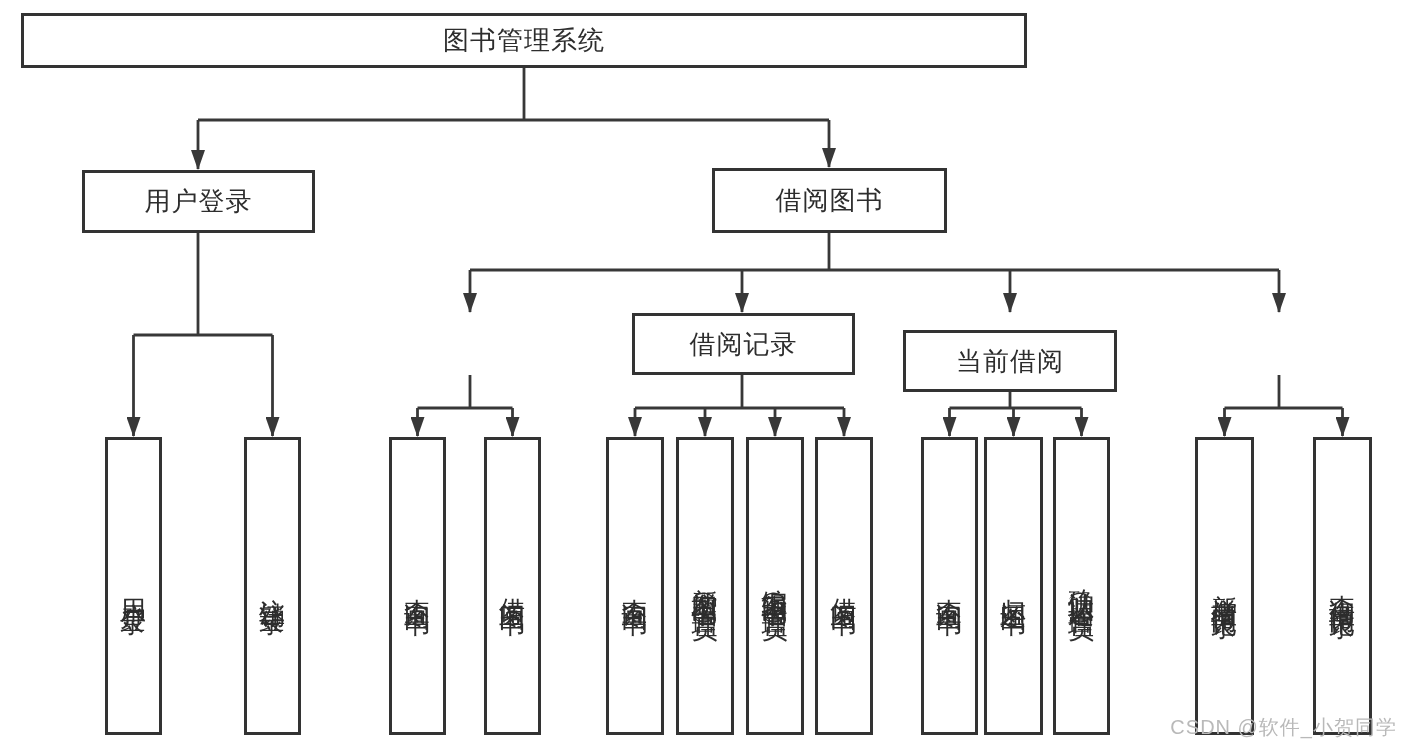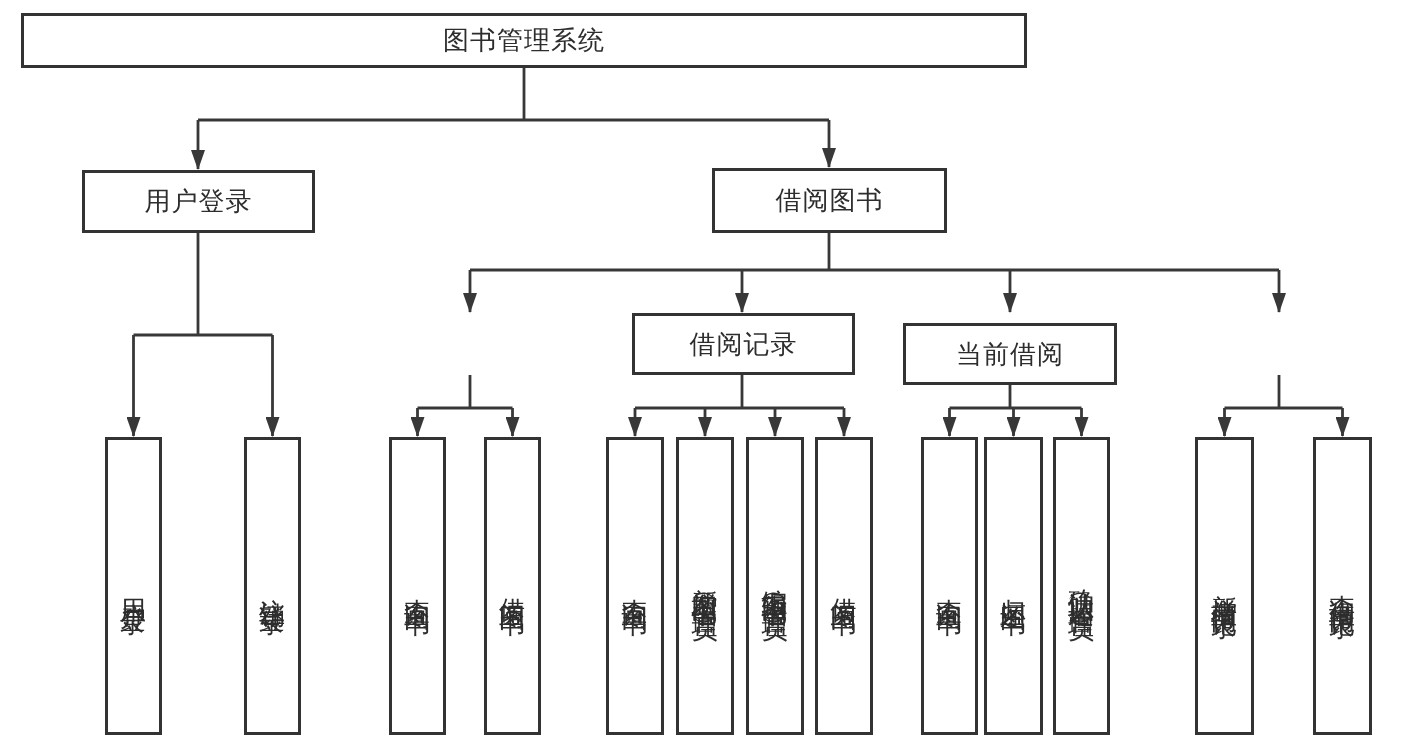--- a/index.html
+++ b/index.html
@@ -91,34 +91,35 @@
       </g>
     </g>
   </svg>
 
   <div class="node h" style="left:21px;top:13px;width:1006px;height:55px">图书管理系统</div>
 
   <div class="node h" style="left:82px;top:170px;width:233px;height:63px">用户登录</div>
   <div class="node h" style="left:712px;top:168px;width:235px;height:65px">借阅图书</div>
 
   <div class="node h" style="left:632px;top:313px;width:223px;height:62px">借阅记录</div>
-  <div class="node h" style="left:903px;top:323px;width:214px;height:62px">当前借阅</div>
+  <div class="node h" style="left:903px;top:330px;width:214px;height:62px">当前借阅</div>
 
   <div class="node v" style="left:105px;top:437px;width:57px;height:298px">用户登录</div>
   <div class="node v" style="left:244px;top:437px;width:57px;height:298px">注销登录</div>
 
   <div class="node v" style="left:389px;top:437px;width:57px;height:298px">查询图书</div>
   <div class="node v" style="left:484px;top:437px;width:57px;height:298px">借阅图书</div>
 
   <div class="node v" style="left:606px;top:437px;width:58px;height:298px">查询图书</div>
   <div class="node v" style="left:676px;top:437px;width:58px;height:298px">新增图书（管理员）</div>
   <div class="node v" style="left:746px;top:437px;width:58px;height:298px">编辑图书（管理员）</div>
   <div class="node v" style="left:815px;top:437px;width:58px;height:298px">借阅图书</div>
 
   <div class="node v" style="left:921px;top:437px;width:57px;height:298px">查询图书</div>
   <div class="node v" style="left:984px;top:437px;width:59px;height:298px">归还图书</div>
   <div class="node v" style="left:1053px;top:437px;width:57px;height:298px">确认归还（管理员）</div>
 
   <div class="node v" style="left:1195px;top:437px;width:59px;height:298px">新增借阅记录</div>
   <div class="node v" style="left:1313px;top:437px;width:59px;height:298px">查询借阅记录</div>
 
+  <div class="watermark">CSDN @软件_小贺同学</div>
 
 </div>
 
 </body></html>

